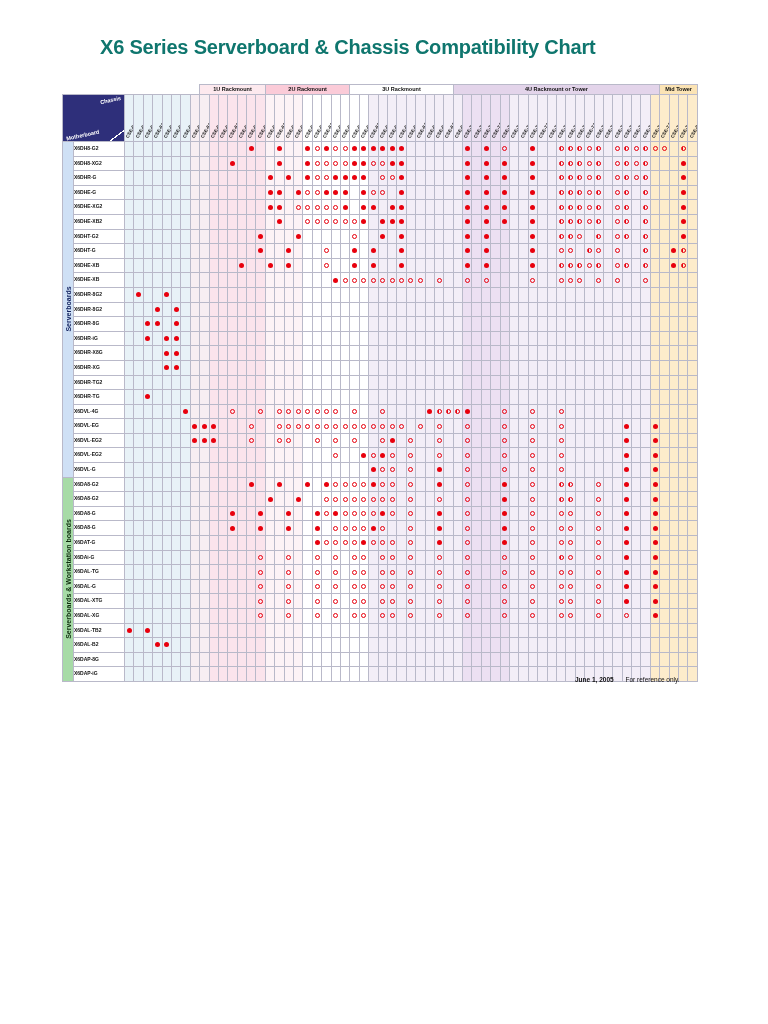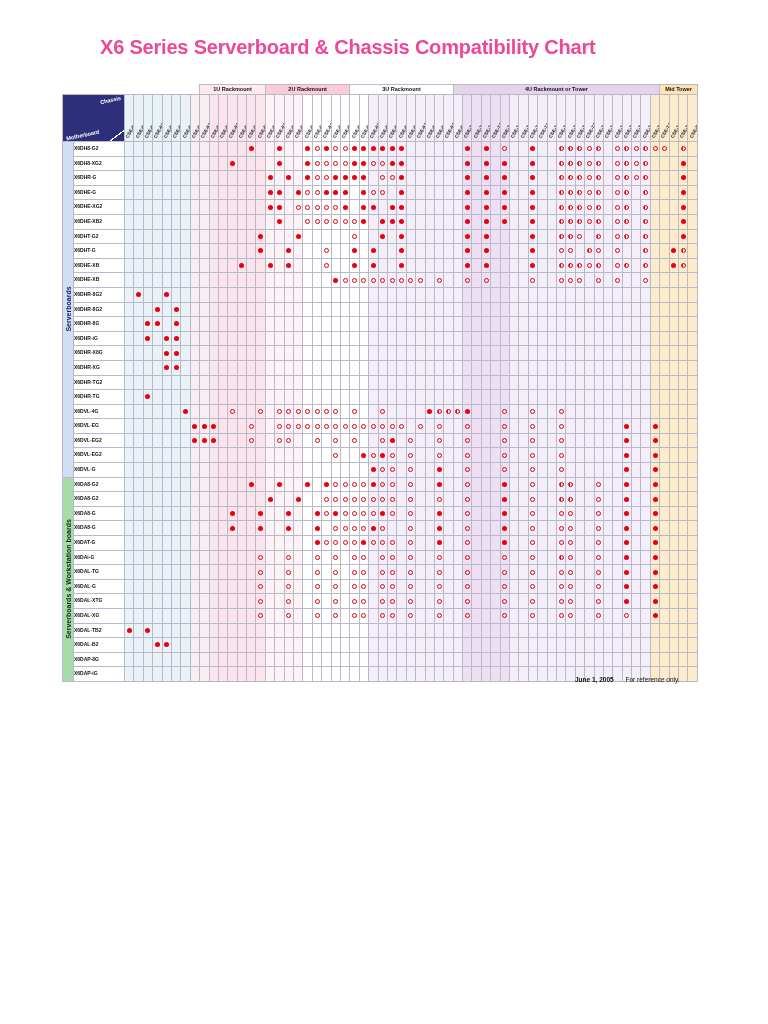--- a/index.html
+++ b/index.html
@@ -1,19 +1,19 @@
 <!DOCTYPE html>
 <html><head>
 <meta charset="utf-8">
 <style>
   html,body{margin:0;padding:0;background:#ffffff;}
   body{width:768px;height:1024px;font-family:"Liberation Sans",sans-serif;position:relative;overflow:hidden;}
   #title{
     position:absolute;left:100px;top:36px;width:620px;
-    font-size:20px;font-weight:bold;color:#ec4899;letter-spacing:-0.2px;
+    font-size:20px;font-weight:bold;color:#0f766e;letter-spacing:-0.2px;
   }
   #chart{
     position:absolute;left:62px;top:84px;width:644px;height:580px;
   }
   table.grid{border-collapse:collapse;table-layout:fixed;}
   table.grid td,table.grid th{padding:0;margin:0;border:0.5px solid #b9b9c9;}
 
   
   .grp{
     font-size:5.5px;font-weight:bold;color:#111;text-align:center;

